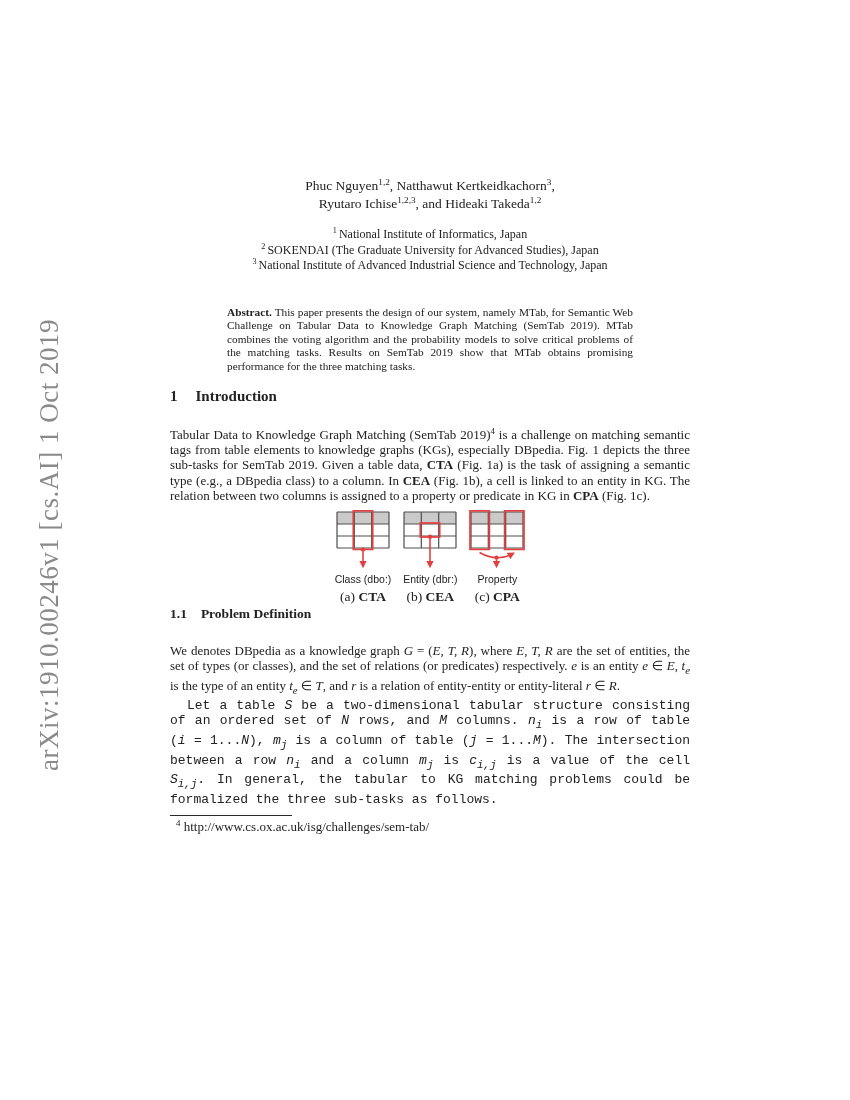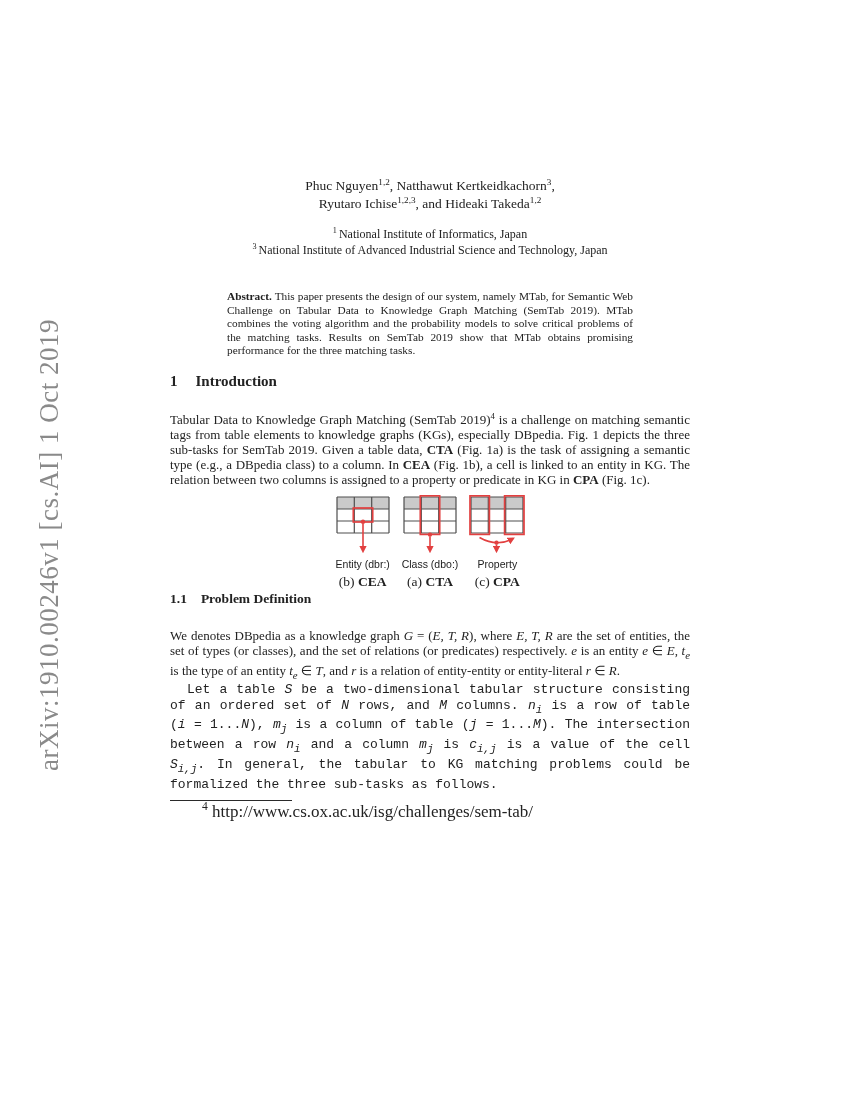--- a/index.html
+++ b/index.html
@@ -111,24 +111,23 @@
     line-height: 15px;
   }
   .footnote { margin-top: 8px; }
   .fn-rule {
     width: 122px;
     border-top: 1px solid #2a2a2a;
     height: 0;
   }
   .fn-text {
     margin-top: 4px;
-    font-size: 17px;
+    font-size: 13px;
     line-height: 14px;
     padding-left: 6px;
-    margin-left: 26px;
   }
   .fn-url { cursor: pointer; }
   
   .t-head { fill: var(--fig-header, #cacaca); }
   .t-grid { stroke: var(--fig-grid, #4e4e4e); stroke-width: 1.2; fill: none; }
   .t-red  { stroke: var(--fig-red, #e24040); stroke-width: 1.7; fill: none; }
   .t-dot  { fill: var(--fig-red, #e24040); }
   .t-arrow { stroke: var(--fig-red, #e24040); stroke-width: 1.6; fill: none; }
   .t-ah { fill: var(--fig-red, #e24040); }
 </style>
@@ -139,69 +138,70 @@
 
   <div class="watermark">arXiv:1910.00246v1  [cs.AI]  1 Oct 2019</div>
 
   <main class="column">
 
 
     <div class="authors">Phuc Nguyen<sup>1,2</sup>, Natthawut Kertkeidkachorn<sup>3</sup>,<br>Ryutaro Ichise<sup>1,2,3</sup>, and Hideaki Takeda<sup>1,2</sup></div>
 
     <div class="affiliations">
       <div class="affil"><sup>1</sup><span>National Institute of Informatics, Japan</span></div>
+      <div class="affil"><sup>2</sup><span>SOKENDAI (The Graduate University for Advanced Studies), Japan</span></div>
       <div class="affil"><sup>3</sup><span>National Institute of Advanced Industrial Science and Technology, Japan</span></div>
     </div>
 
     <div class="abstract">
       <span class="abs-label">Abstract.</span>
       <span>This paper presents the design of our system, namely MTab, for Semantic Web Challenge on Tabular Data to Knowledge Graph Matching (SemTab 2019). MTab combines the voting algorithm and the probability models to solve critical problems of the matching tasks. Results on SemTab 2019 show that MTab obtains promising performance for the three matching tasks.</span>
     </div>
 
     <h2 class="sec-h1">
       <span class="sec-num">1</span><span>Introduction</span>
     </h2>
 
     <p class="body noindent">Tabular Data to Knowledge Graph Matching (SemTab 2019)<sup>4</sup> is a challenge on matching semantic tags from table elements to knowledge graphs (KGs), especially DBpedia. Fig. 1 depicts the three sub-tasks for SemTab 2019. Given a table data, <b>CTA</b> (Fig. 1a) is the task of assigning a semantic type (e.g., a DBpedia class) to a column. In <b>CEA</b> (Fig. 1b), a cell is linked to an entity in KG. The relation between two columns is assigned to a property or predicate in KG in <b>CPA</b> (Fig. 1c).</p>
 
     <figure class="fig">
       <div class="panels">
+
+        <div class="panel">
+          <svg width="56" height="62" viewBox="0 0 56 62">
+            <defs>
+              <marker id="ah1" viewBox="0 0 10 10" refX="7" refY="5" markerWidth="4.6" markerHeight="4.6" orient="auto">
+                <path class="t-ah" d="M0,0 L10,5 L0,10 z"></path>
+              </marker>
+            </defs>
+            <rect class="t-head" x="2" y="2" width="52" height="12"></rect>
+            <path class="t-grid" d="M2 2H54 M2 14H54 M2 26H54 M2 38H54 M2 2V38 M19.3 2V38 M36.7 2V38 M54 2V38"></path>
+            <rect class="t-red" x="18.3" y="0.8" width="19.4" height="38.6"></rect>
+            <circle class="t-dot" cx="28" cy="39.6" r="2.2"></circle>
+            <line class="t-arrow" x1="28" y1="41.5" x2="28" y2="56" marker-end="url(#ah1)"></line>
+          </svg>
+          <div class="panel-label">Class (dbo:)</div>
+          <div class="panel-caption">(a) <b>CTA</b></div>
+        </div>
 
         <div class="panel">
           <svg width="56" height="62" viewBox="0 0 56 62">
             <defs>
               <marker id="ah2" viewBox="0 0 10 10" refX="7" refY="5" markerWidth="4.6" markerHeight="4.6" orient="auto">
                 <path class="t-ah" d="M0,0 L10,5 L0,10 z"></path>
               </marker>
             </defs>
             <rect class="t-head" x="2" y="2" width="52" height="12"></rect>
             <path class="t-grid" d="M2 2H54 M2 14H54 M2 26H54 M2 38H54 M2 2V38 M19.3 2V38 M36.7 2V38 M54 2V38"></path>
             <rect class="t-red" x="18.3" y="13" width="19.4" height="14"></rect>
             <circle class="t-dot" cx="28" cy="26.8" r="2.2"></circle>
             <line class="t-arrow" x1="28" y1="28.6" x2="28" y2="56" marker-end="url(#ah2)"></line>
           </svg>
           <div class="panel-label">Entity (dbr:)</div>
           <div class="panel-caption">(b) <b>CEA</b></div>
-        </div>
-
-        <div class="panel">
-          <svg width="56" height="62" viewBox="0 0 56 62">
-            <defs>
-              <marker id="ah1" viewBox="0 0 10 10" refX="7" refY="5" markerWidth="4.6" markerHeight="4.6" orient="auto">
-                <path class="t-ah" d="M0,0 L10,5 L0,10 z"></path>
-              </marker>
-            </defs>
-            <rect class="t-head" x="2" y="2" width="52" height="12"></rect>
-            <path class="t-grid" d="M2 2H54 M2 14H54 M2 26H54 M2 38H54 M2 2V38 M19.3 2V38 M36.7 2V38 M54 2V38"></path>
-            <rect class="t-red" x="18.3" y="0.8" width="19.4" height="38.6"></rect>
-            <circle class="t-dot" cx="28" cy="39.6" r="2.2"></circle>
-            <line class="t-arrow" x1="28" y1="41.5" x2="28" y2="56" marker-end="url(#ah1)"></line>
-          </svg>
-          <div class="panel-label">Class (dbo:)</div>
-          <div class="panel-caption">(a) <b>CTA</b></div>
         </div>
 
         <div class="panel">
           <svg width="56" height="62" viewBox="0 0 56 62">
             <defs>
               <marker id="ah3" viewBox="0 0 10 10" refX="7" refY="5" markerWidth="4.6" markerHeight="4.6" orient="auto">
                 <path class="t-ah" d="M0,0 L10,5 L0,10 z"></path>
               </marker>
             </defs>
             <rect class="t-head" x="2" y="2" width="52" height="12"></rect>

